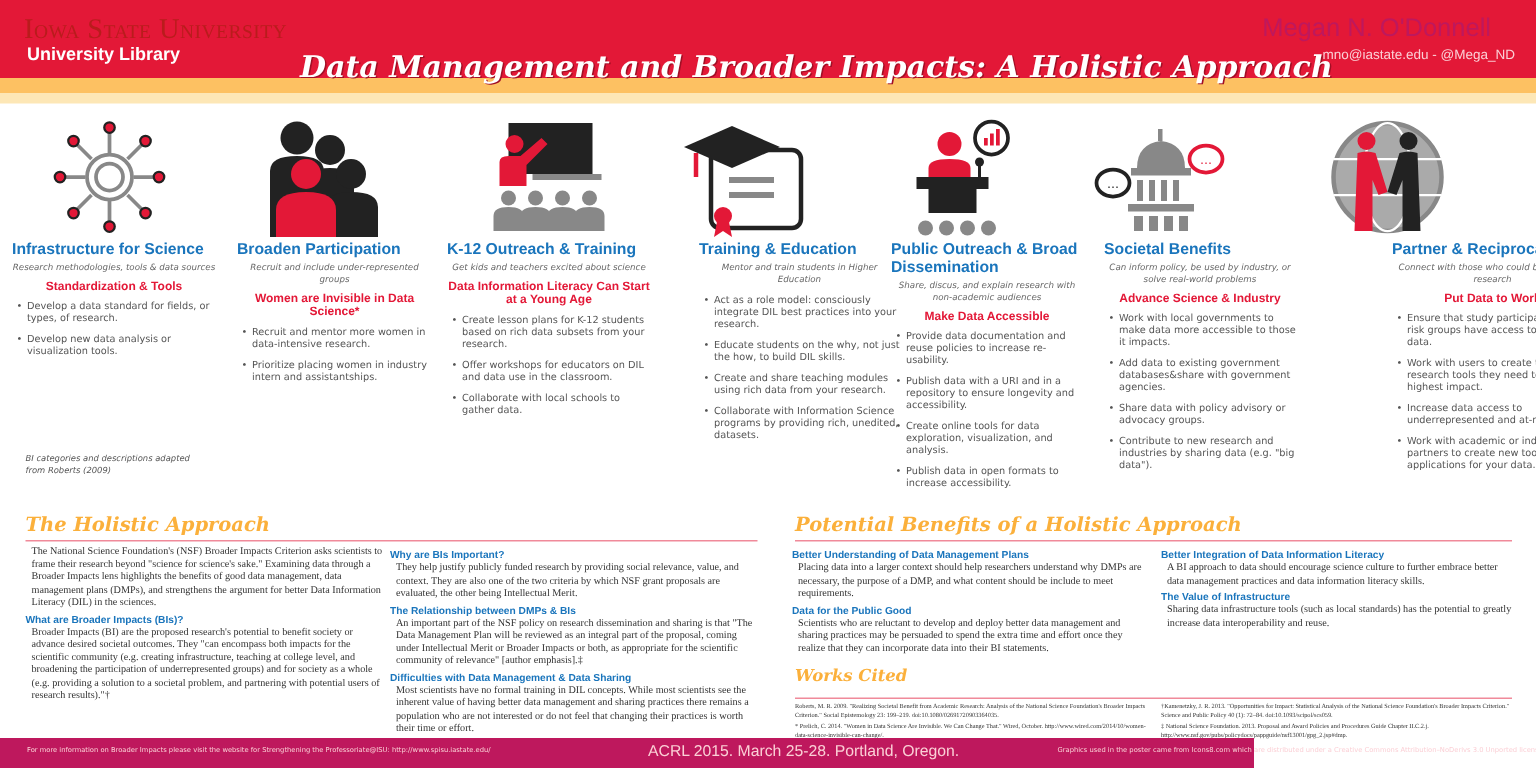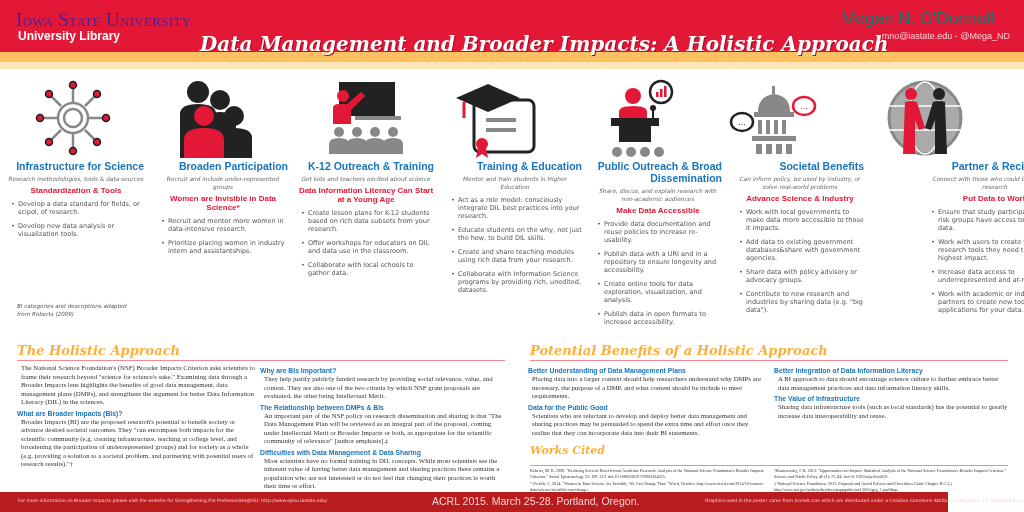--- a/index.html
+++ b/index.html
@@ -3,49 +3,49 @@
 <meta charset="utf-8">
 <style>
   * { box-sizing: border-box; margin: 0; padding: 0; }
   html, body { width: 1024px; height: 512px; overflow: hidden; background: #ffffff; }
   body { font-family: "DejaVu Sans", sans-serif; color: #444; position: relative; }
 
   .header { position: absolute; left: 0; top: 0; width: 1024px; height: 52px; background: #e31837; }
   .stripe1 { position: absolute; left: 0; top: 52px; width: 1024px; height: 10px; background: #fdc162; }
   .stripe2 { position: absolute; left: 0; top: 62px; width: 1024px; height: 7px; background: #fde7b6; }
 
-  .isu-name { position: absolute; left: 16px; top: 9px; color: #4c1d95; font-family: "Liberation Serif", serif; font-size: 19px; letter-spacing: 0.3px; font-variant: small-caps; }
+  .isu-name { position: absolute; left: 16px; top: 9px; color: #b91c1c; font-family: "Liberation Serif", serif; font-size: 19px; letter-spacing: 0.3px; font-variant: small-caps; }
   .lib-name { position: absolute; left: 18px; top: 29px; color: #fff; font-family: "Liberation Sans", sans-serif; font-weight: bold; font-size: 12px; }
   .main-title { position: absolute; left: 200px; top: 32px; color: #fff; font-family: "DejaVu Serif", serif; font-style: italic; font-weight: bold; font-size: 20px; text-shadow: 1px 1px 0 #a10f25; white-space: nowrap; }
-  .author { position: absolute; right: 30px; top: 9px; color: #0f766e; font-family: "Liberation Sans", sans-serif; font-size: 17px; text-decoration: underline; }
+  .author { position: absolute; right: 30px; top: 9px; color: #be185d; font-family: "Liberation Sans", sans-serif; font-size: 17px; }
   .contact { position: absolute; right: 14px; top: 31px; color: #fbd0d6; font-family: "Liberation Sans", sans-serif; font-size: 9px; }
 
   .icons-row { position: absolute; top: 76px; left: 0; width: 1024px; height: 84px; }
   .icon-box { position: absolute; top: 0; width: 90px; height: 84px; display: flex; align-items: center; justify-content: center; }
 
   .col { position: absolute; top: 160px; width: 128px; }
-  .col-title { color: #1a75bc; font-family: "Liberation Sans", sans-serif; font-weight: bold; font-size: 10.5px; text-align: right; line-height: 12px; }
+  .col-title { color: #1a75bc; font-family: "Liberation Sans", sans-serif; font-weight: bold; font-size: 10.5px; text-align: left; line-height: 12px; }
   .col-desc { color: #666; font-style: italic; font-size: 5.8px; text-align: center; line-height: 8px; margin-top: 3px; }
   .col-sub { color: #e31837; font-family: "Liberation Sans", sans-serif; font-weight: bold; font-size: 8px; text-align: center; line-height: 9px; margin-top: 3px; }
   .col-list { list-style: none; margin-top: 5px; padding-left: 3px; }
   .col-list li { font-size: 6.5px; line-height: 8px; color: #555; margin-bottom: 6px; padding-left: 7px; position: relative; }
   .col-list li::before { content: "•"; position: absolute; left: 0; top: 0; }
 
   .footnote-adapt { position: absolute; left: 17px; top: 302px; font-size: 5.6px; font-style: italic; color: #555; line-height: 8px; width: 120px; }
 
   .section-title { position: absolute; font-family: "DejaVu Serif", serif; font-style: italic; font-weight: bold; color: #fbb03b; font-size: 13px; }
   .section-line { position: absolute; height: 1px; background: #f08a9a; }
 
   .body-block { position: absolute; }
   .sub-head { color: #1a75bc; font-family: "Liberation Sans", sans-serif; font-weight: bold; font-size: 6.8px; line-height: 9px; margin-top: 2px; }
   .para { font-family: "Liberation Serif", serif; color: #333; font-size: 6.8px; line-height: 8.5px; padding-left: 4px; }
 
   .works { position: absolute; font-family: "Liberation Serif", serif; font-size: 4.2px; line-height: 5.5px; color: #333; }
 
-  .footer { position: absolute; left: 0; top: 492px; width: 948px; height: 20px; background: #b91c1c; }
+  .footer { position: absolute; left: 0; top: 492px; width: 836px; height: 20px; background: #be185d; }
   .footer-left { position: absolute; left: 18px; top: 6px; color: #fbd0d6; font-size: 4.5px; white-space: nowrap; }
   .footer-mid { position: absolute; left: 432px; top: 3px; color: #fbd0d6; font-family: "Liberation Sans", sans-serif; font-size: 10.5px; white-space: nowrap; }
   .footer-right { position: absolute; left: 705px; top: 6px; color: #fbd0d6; font-size: 4.5px; white-space: nowrap; }
 </style>
 </head>
 <body>
 
 <div class="header"></div>
 <div class="stripe1"></div>
 <div class="stripe2"></div>
@@ -182,21 +182,21 @@
         <path d="M62 76 L60 24 Q54 22 48 24 L40 50 L46 52 L50 42 L50 76Z" fill="#222"></path>
     </svg>
   </div>
 </div>
 
 <div class="col" style="left:8px;width:136px">
   <div class="col-title">Infrastructure for Science</div>
   <div class="col-desc">Research methodologies, tools &amp; data sources</div>
   <div class="col-sub">Standardization &amp; Tools</div>
   <ul class="col-list">
-    <li>Develop a data standard for fields, or scipol, of research.</li>
+    <li>Develop a data standard for fields, or types, of research.</li>
     <li>Develop new data analysis or visualization tools.</li>
   </ul>
 </div>
 <div class="col" style="left:158px;width:130px">
   <div class="col-title">Broaden Participation</div>
   <div class="col-desc">Recruit and include under-represented groups</div>
   <div class="col-sub">Women are Invisible in Data Science*</div>
   <ul class="col-list">
     <li>Recruit and mentor more women in data-intensive research.</li>
     <li>Prioritize placing women in industry intern and assistantships.</li>
@@ -205,21 +205,21 @@
 <div class="col" style="left:298px;width:136px">
   <div class="col-title">K-12 Outreach &amp; Training</div>
   <div class="col-desc">Get kids and teachers excited about science</div>
   <div class="col-sub">Data Information Literacy Can Start at a Young Age</div>
   <ul class="col-list">
     <li>Create lesson plans for K-12 students based on rich data subsets from your research.</li>
     <li>Offer workshops for educators on DIL and data use in the classroom.</li>
     <li>Collaborate with local schools to gather data.</li>
   </ul>
 </div>
-<div class="col" style="left:448px;width:134px">
+<div class="col" style="left:466px;width:134px">
   <div class="col-title">Training &amp; Education</div>
   <div class="col-desc">Mentor and train students in Higher Education</div>
   <ul class="col-list">
     <li>Act as a role model: consciously integrate DIL best practices into your research.</li>
     <li>Educate students on the why, not just the how, to build DIL skills.</li>
     <li>Create and share teaching modules using rich data from your research.</li>
     <li>Collaborate with Information Science programs by providing rich, unedited, datasets.</li>
   </ul>
 </div>
 <div class="col" style="left:594px;width:128px">

